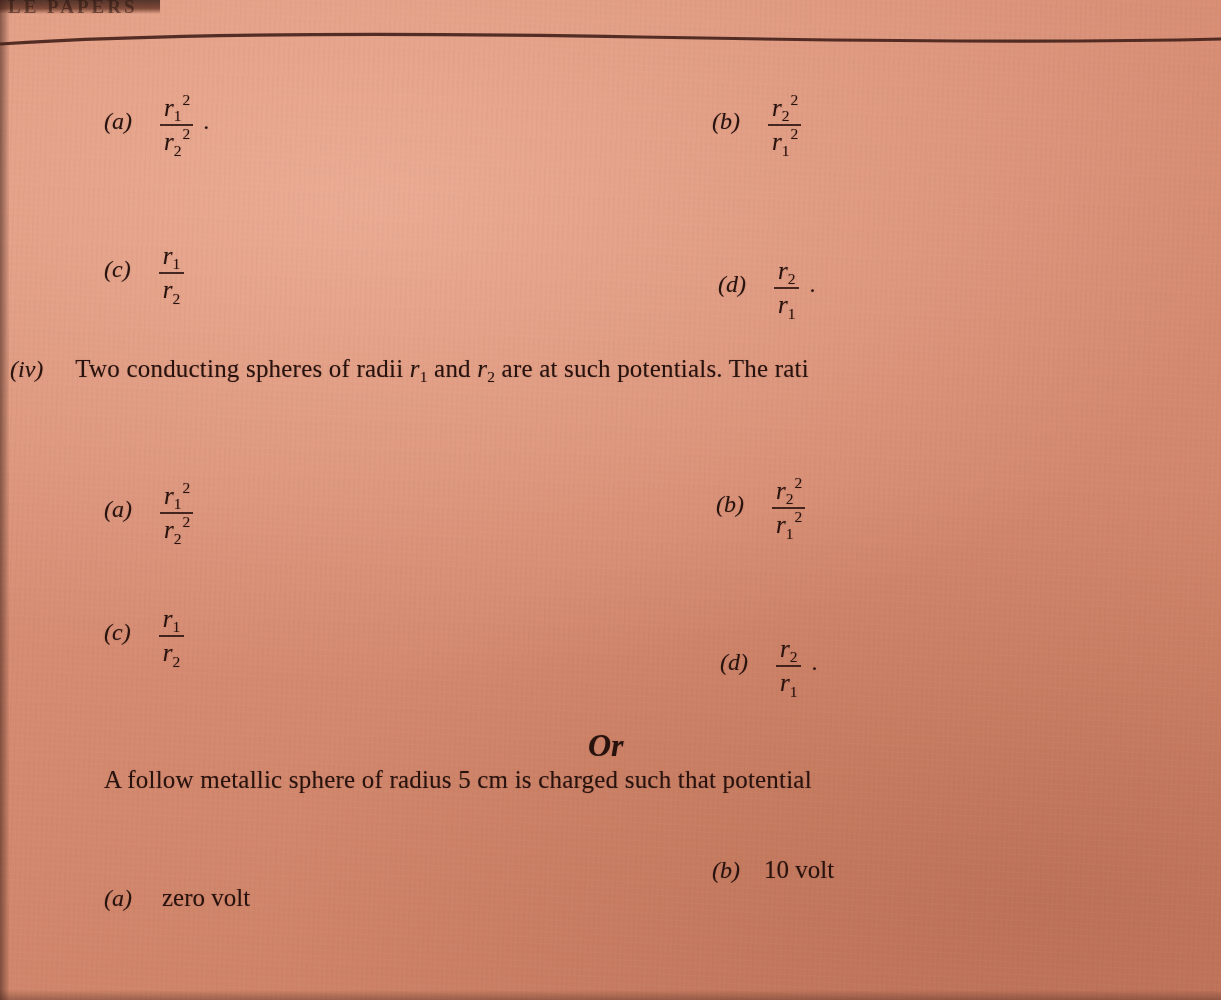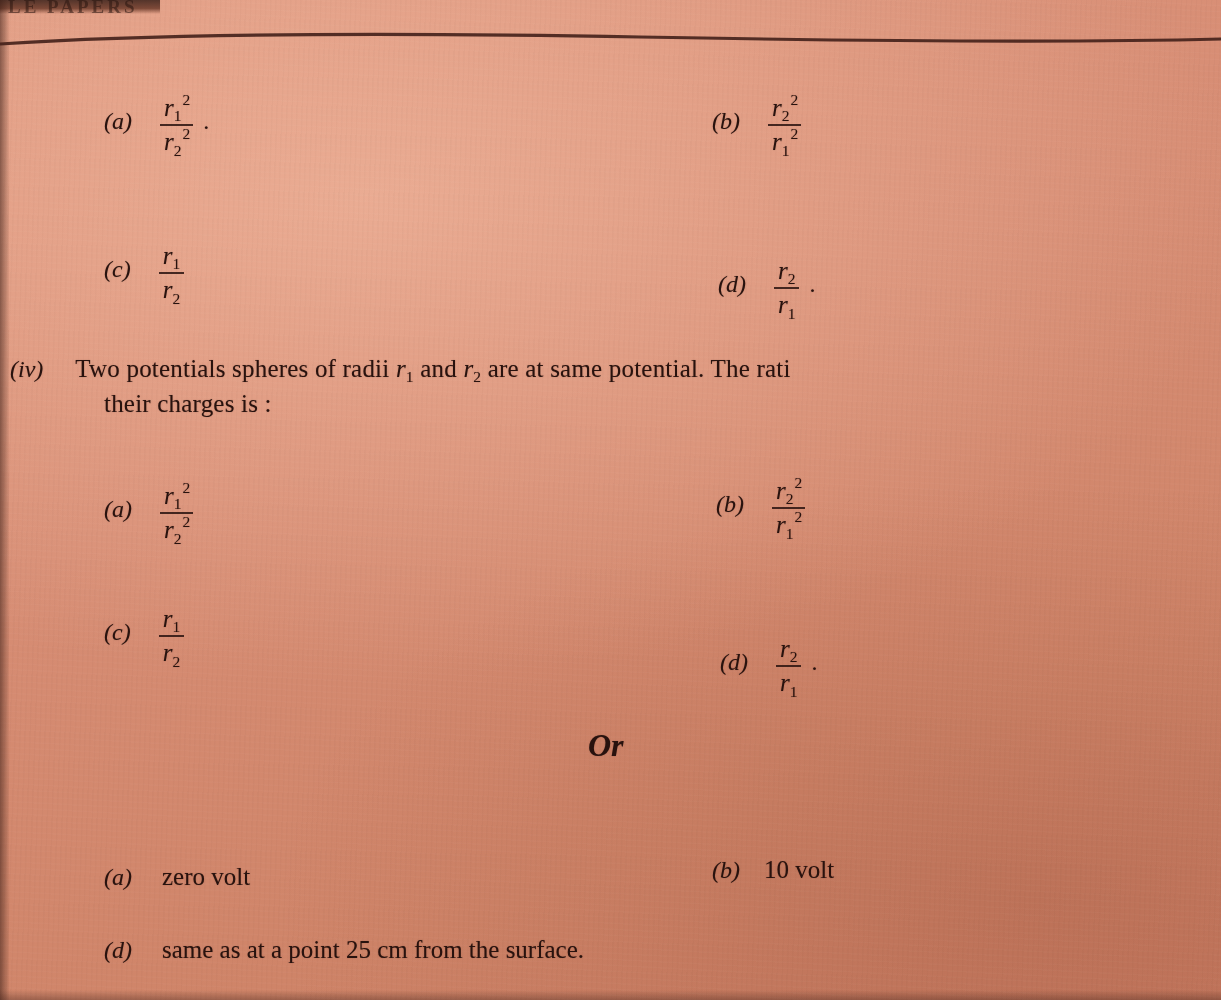--- a/index.html
+++ b/index.html
@@ -199,23 +199,22 @@
     <span class="frac" style="margin-left:22px;">
       <span class="num"><span class="r"><span>r</span><span class="sub">2</span></span></span>
       <span class="bar"></span>
       <span class="den"><span class="r"><span>r</span><span class="sub">1</span></span></span>
     </span>
     <span class="trailing">.</span>
   </div>
 
   <div class="row" style="left:10px; top:352px; width:1210px;">
     <span class="lbl">(iv)</span>
-    <span class="qtext" style="margin-left:28px;"><span>Two potentials spheres of radii </span><span class="r inline-r"><span>r</span><span class="sub">1</span></span><span> and </span><span class="r inline-r"><span>r</span><span class="sub">2</span></span><span> are at same potential. The rati</span></span>
-  </div>
-  <div class="row qtext" style="left:104px; top:387px;">their charges is :</div>
+    <span class="qtext" style="margin-left:28px;"><span>Two conducting spheres of radii </span><span class="r inline-r"><span>r</span><span class="sub">1</span></span><span> and </span><span class="r inline-r"><span>r</span><span class="sub">2</span></span><span> are at such potentials. The rati</span></span>
+  </div>
 
   <div class="row" style="left:104px; top:483px;">
     <span class="opt-label">(a)</span>
     <span class="frac" style="margin-left:22px;">
       <span class="num"><span class="r"><span>r</span><span class="sub">1</span><span class="sup">2</span></span></span>
       <span class="bar"></span>
       <span class="den"><span class="r"><span>r</span><span class="sub">2</span><span class="sup">2</span></span></span>
     </span>
   </div>
 
@@ -242,27 +241,24 @@
     <span class="frac" style="margin-left:22px;">
       <span class="num"><span class="r"><span>r</span><span class="sub">2</span></span></span>
       <span class="bar"></span>
       <span class="den"><span class="r"><span>r</span><span class="sub">1</span></span></span>
     </span>
     <span class="trailing">.</span>
   </div>
 
   <div class="row or" style="left:588px; top:727px;">Or</div>
 
-
-  <div class="row" style="left:104px; top:863px;">
+  <div class="row qtext" style="left:104px; top:763px; width:1110px;">A follow metallic sphere of radius 5 cm is charged such that potential</div>
+
+  <div class="row" style="left:104px; top:884px;">
     <span class="opt-label">(a)</span>
     <span class="opt-text" style="margin-left:26px;">zero volt</span>
   </div>
   <div class="row" style="left:712px; top:856px;">
     <span class="opt-label">(b)</span>
     <span class="opt-text" style="margin-left:20px;margin-top:20px;">10 volt</span>
   </div>
-  <div class="row" style="left:104px; top:936px;">
-    <span class="opt-label">(d)</span>
-    <span class="opt-text" style="margin-left:26px;">same as at a point 25 cm from the surface.</span>
-  </div>
 
 </div>
 
 </body></html>

